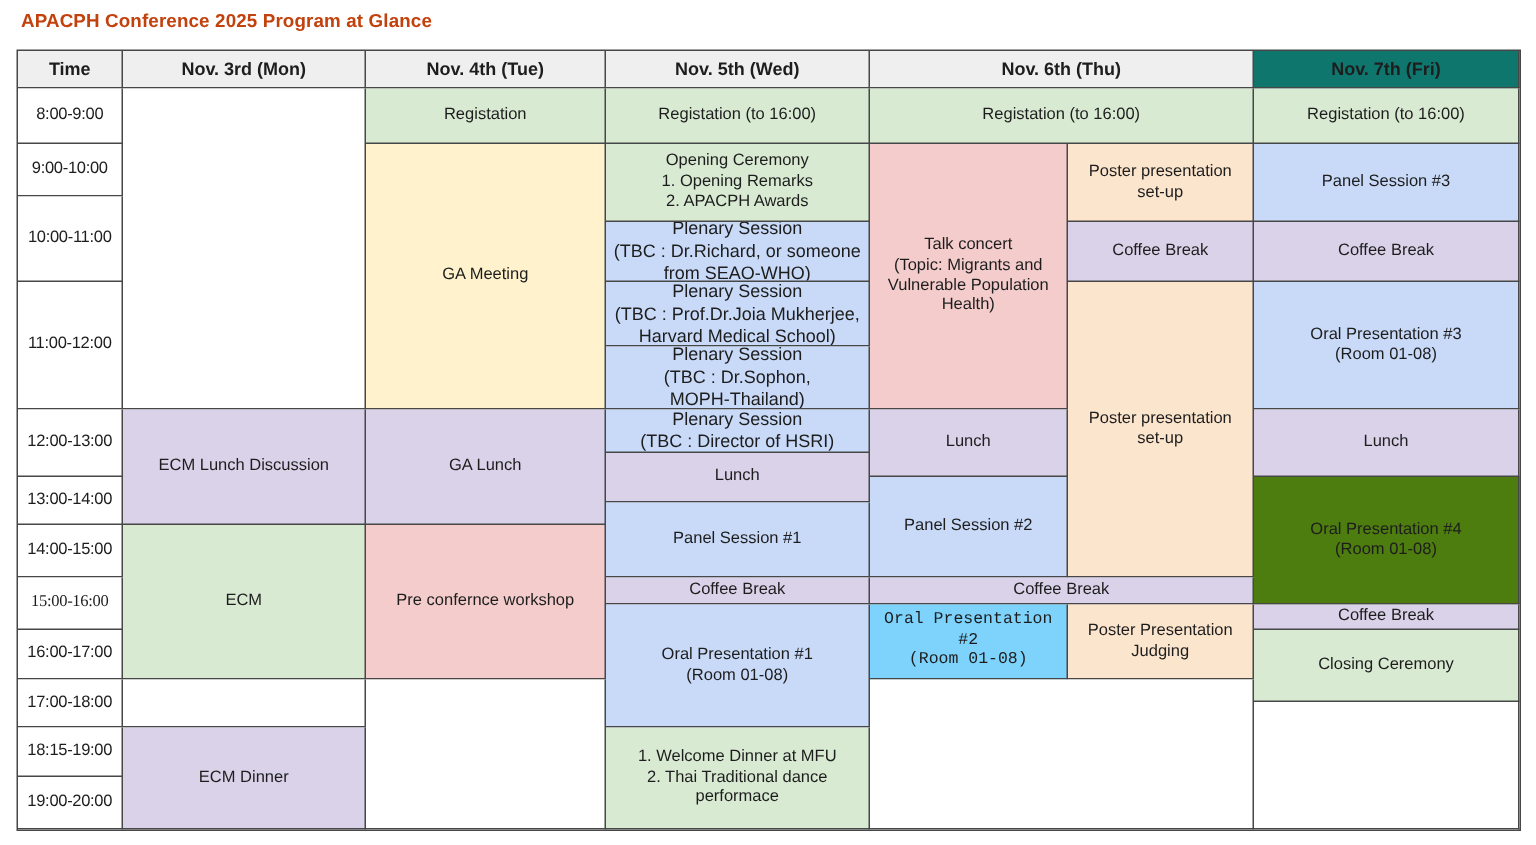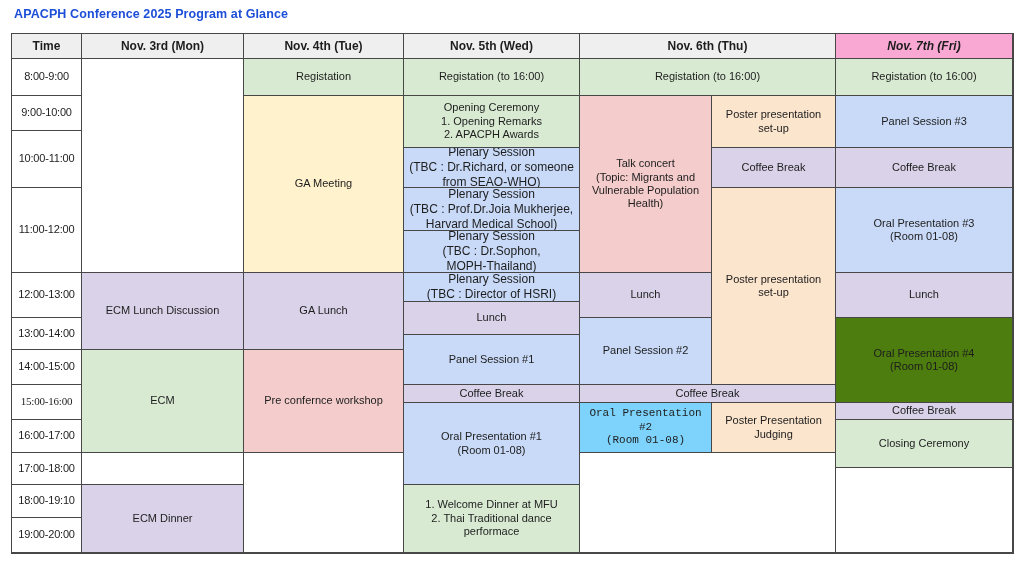--- a/index.html
+++ b/index.html
@@ -4,21 +4,21 @@
 <style>
   :root { --bc:#474747; }
   html,body { margin:0; padding:0; background:#ffffff; }
   .page {
     position:relative; width:1024px; height:563px; background:#ffffff;
     font-family:"Liberation Sans","DejaVu Sans",sans-serif; color:#1d1d1d;
     overflow:hidden;
   }
   .title {
     position:absolute; left:14px; top:7px;
-    font-size:12.5px; font-weight:bold; color:#1d4ed8;
+    font-size:12.5px; font-weight:bold; color:#c2410c;
     letter-spacing:0.1px;
   }
   .grid {
     position:absolute; left:11px; top:33px;
     display:inline-grid;
     border:1.5px solid var(--bc);
     background:#fff;
   }
   .cell {
     border-right:1px solid var(--bc);
@@ -36,32 +36,32 @@
 <body>
 
 <div class="page">
   <div class="title">APACPH Conference 2025 Program at Glance</div>
   <div class="grid" id="schedule-grid" style="grid-template-columns: 70px 162px 160px 176px 132px 124px 177px; grid-template-rows: 25px 37px 35px 17px 40px 43px 42px 29px 16px 17px 15px 35px 18px 17px 33px 15px 17px 33px 35px;">
       <div class="cell hdr" style="background: rgb(239, 239, 239); grid-area: 1 / 1 / span 1 / span 1;">Time</div>
       <div class="cell hdr" style="background: rgb(239, 239, 239); grid-area: 1 / 2 / span 1 / span 1;">Nov. 3rd (Mon)</div>
       <div class="cell hdr" style="background: rgb(239, 239, 239); grid-area: 1 / 3 / span 1 / span 1;">Nov. 4th (Tue)</div>
       <div class="cell hdr" style="background: rgb(239, 239, 239); grid-area: 1 / 4 / span 1 / span 1;">Nov. 5th (Wed)</div>
       <div class="cell hdr" style="background: rgb(239, 239, 239); grid-area: 1 / 5 / span 1 / span 2;">Nov. 6th (Thu)</div>
-      <div class="cell hdr" style="background: #f9a8d4; grid-area: 1 / 7 / span 1 / span 1; font-style: italic;">Nov. 7th (Fri)</div>
+      <div class="cell hdr" style="background: #0f766e; grid-area: 1 / 7 / span 1 / span 1;">Nov. 7th (Fri)</div>
       <div class="cell time" style="background: rgb(255, 255, 255); grid-area: 2 / 1 / span 1 / span 1;">8:00-9:00</div>
       <div class="cell time" style="background: rgb(255, 255, 255); grid-area: 3 / 1 / span 1 / span 1;">9:00-10:00</div>
       <div class="cell time" style="background: rgb(255, 255, 255); grid-area: 4 / 1 / span 2 / span 1;">10:00-11:00</div>
       <div class="cell time" style="background: rgb(255, 255, 255); grid-area: 6 / 1 / span 2 / span 1;">11:00-12:00</div>
       <div class="cell time" style="background: rgb(255, 255, 255); grid-area: 8 / 1 / span 2 / span 1;">12:00-13:00</div>
       <div class="cell time" style="background: rgb(255, 255, 255); grid-area: 10 / 1 / span 2 / span 1;">13:00-14:00</div>
       <div class="cell time" style="background: rgb(255, 255, 255); grid-area: 12 / 1 / span 1 / span 1;">14:00-15:00</div>
       <div class="cell time" style="background: rgb(255, 255, 255); grid-area: 13 / 1 / span 2 / span 1; font-family: Liberation Serif, serif;">15:00-16:00</div>
       <div class="cell time" style="background: rgb(255, 255, 255); grid-area: 15 / 1 / span 1 / span 1;">16:00-17:00</div>
       <div class="cell time" style="background: rgb(255, 255, 255); grid-area: 16 / 1 / span 2 / span 1;">17:00-18:00</div>
-      <div class="cell time" style="background: rgb(255, 255, 255); grid-area: 18 / 1 / span 1 / span 1;">18:00-19:10</div>
+      <div class="cell time" style="background: rgb(255, 255, 255); grid-area: 18 / 1 / span 1 / span 1;">18:15-19:00</div>
       <div class="cell time" style="background: rgb(255, 255, 255); grid-area: 19 / 1 / span 1 / span 1;">19:00-20:00</div>
       <div class="cell" style="background: rgb(255, 255, 255); grid-area: 2 / 2 / span 6 / span 1;"></div>
       <div class="cell" style="background: rgb(217, 210, 233); grid-area: 8 / 2 / span 4 / span 1;">ECM Lunch Discussion</div>
       <div class="cell" style="background: rgb(217, 234, 211); grid-area: 12 / 2 / span 4 / span 1;">ECM</div>
       <div class="cell" style="background: rgb(255, 255, 255); grid-area: 16 / 2 / span 2 / span 1;"></div>
       <div class="cell" style="background: rgb(217, 210, 233); grid-area: 18 / 2 / span 2 / span 1;">ECM Dinner</div>
       <div class="cell" style="background: rgb(255, 242, 204); grid-area: 3 / 3 / span 5 / span 1;">GA Meeting</div>
       <div class="cell" style="background: rgb(217, 234, 211); grid-area: 2 / 3 / span 1 / span 1;">Registation</div>
       <div class="cell" style="background: rgb(217, 210, 233); grid-area: 8 / 3 / span 4 / span 1;">GA Lunch</div>
       <div class="cell" style="background: rgb(244, 204, 204); grid-area: 12 / 3 / span 4 / span 1;">Pre confernce workshop</div>

